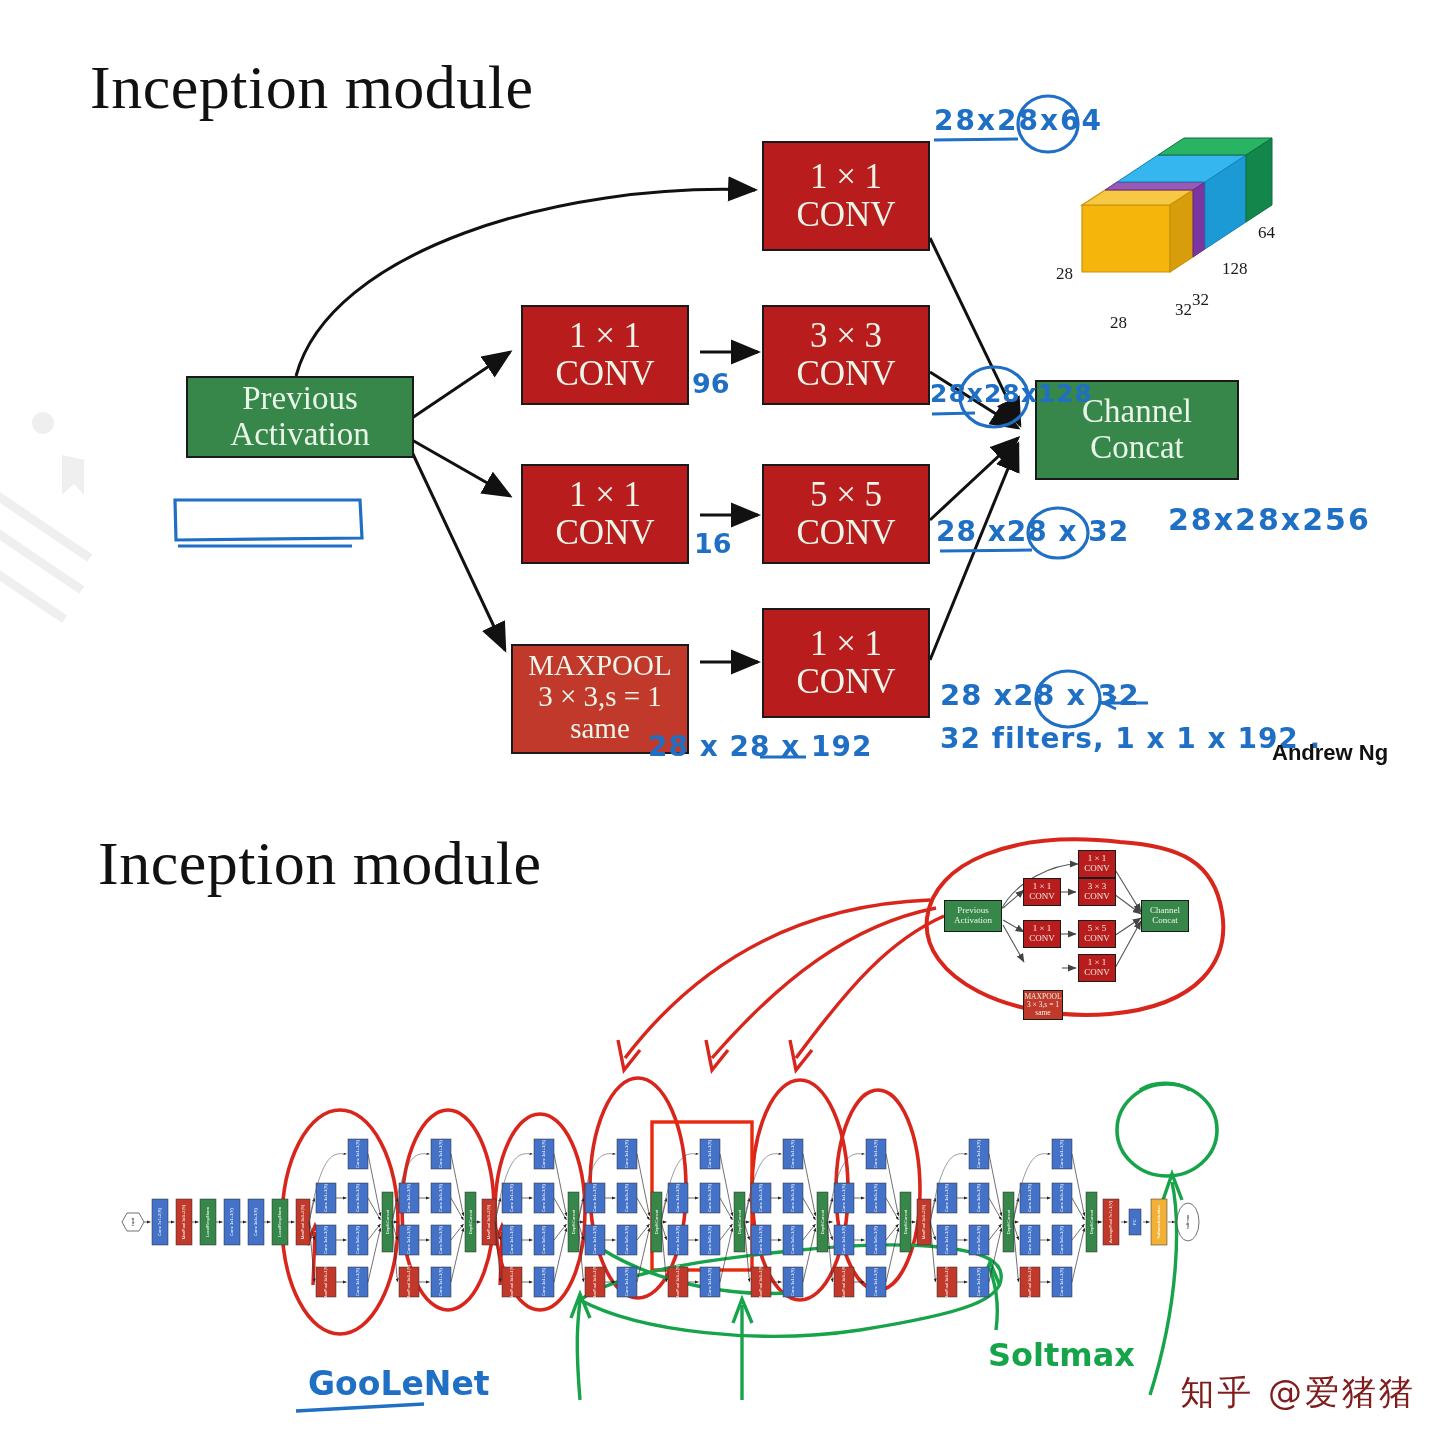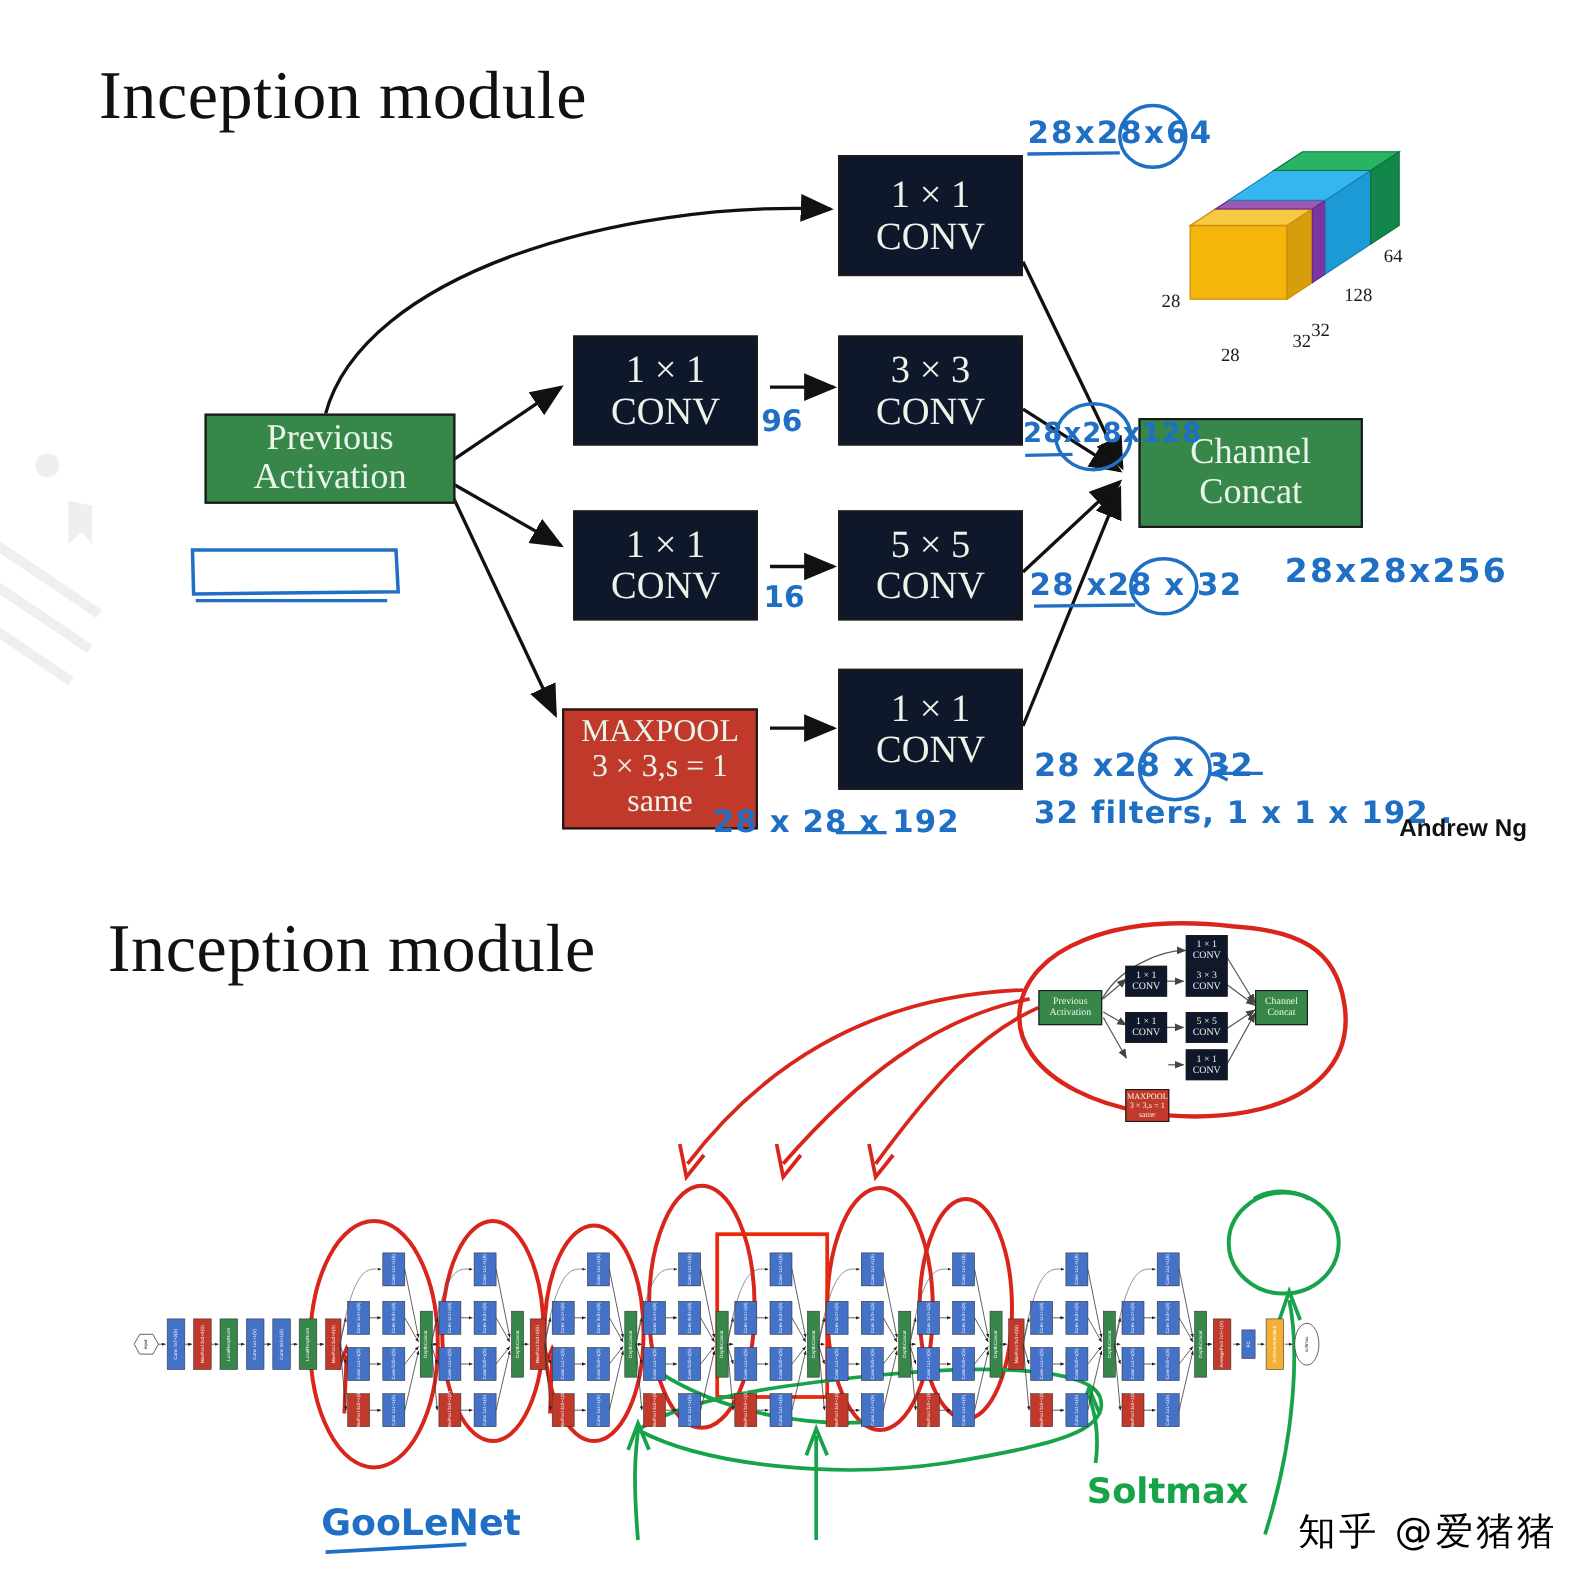--- a/index.html
+++ b/index.html
@@ -21,21 +21,21 @@
   }
 
   
   .nodebox {
     position:absolute; display:flex; flex-direction:column;
     align-items:center; justify-content:center;
     border:2px solid #1a1a1a; color:#eaf5ea;
     font-family:"Liberation Serif", serif; line-height:1.08;
     text-align:center;
   }
-  .nodebox.blue  { background:#0f172a; }
+  .nodebox.blue  { background:#b91c1c; }
   .nodebox.green { background:#37874a; }
   .nodebox.red   { background:#c0392b;margin-top:36px; }
   .nodebox .l1, .nodebox .l2, .nodebox .l3 { display:block; }
 
   
   .hand {
     position:absolute; color:#1f6fc4;
     font-family:"DejaVu Sans", sans-serif;
     font-weight:600; white-space:nowrap;
   }
@@ -50,21 +50,21 @@
   
   .cube-lbl {
     position:absolute; font-family:"Liberation Serif", serif;
     font-size:17px; color:#1a1a1a; white-space:nowrap;margin-top:28px;
   }
 
   
   .zhihu {
     position:absolute; right:24px; bottom:22px;
     font-family:"DejaVu Sans", sans-serif; font-size:34px;
-    color:#000000; letter-spacing:3px; white-space:nowrap;
+    color:#7f1d1d; letter-spacing:3px; white-space:nowrap;
   }
 
   svg.overlay { position:absolute; left:0; top:0; width:1440px; height:1438px; pointer-events:none; }
 
   
   .chip { position:absolute; }
 </style>
 </head>
 <body>
 
@@ -776,19 +776,19 @@
         <path d="M1143,162 L1149.5,162" stroke="#333" stroke-width="0.7" fill="none" marker-end="url(#gah)"></path>
         <g>
           <rect x="1151" y="139" width="16" height="46" fill="#f2b134" stroke="#2a2a2a" stroke-width="0.5"></rect>
           <text x="1159" y="162" fill="#fff" font-size="4.2" font-family="&quot;Liberation Sans&quot;, sans-serif" text-anchor="middle" dominant-baseline="middle" transform="rotate(-90 1159 162)">SoftmaxActivation</text>
         </g>
         <path d="M1168,162 L1175,162" stroke="#333" stroke-width="0.7" fill="none" marker-end="url(#gah)"></path>
         <ellipse cx="1188" cy="162" rx="11" ry="19" fill="#fff" stroke="#333" stroke-width="0.7"></ellipse>
         <text x="1188" y="162" fill="#222" font-size="4" text-anchor="middle" dominant-baseline="middle" font-family="&quot;Liberation Sans&quot;, sans-serif" transform="rotate(-90 1188 162)">softmax</text>
       </svg></div>
 
-  <div class="hand ul" style="left:292px; top:1364px; font-size:33px; text-decoration:none;">GooLeNet</div>
+  <div class="hand ul" style="left:308px; top:1364px; font-size:33px; text-decoration:none;">GooLeNet</div>
 
   <div class="hand green" style="left:988px; top:1336px; font-size:32px;">Soltmax</div>
 
   <div class="zhihu">知乎 @爱猪猪</div>
 
 </div>
 
 </body></html>

